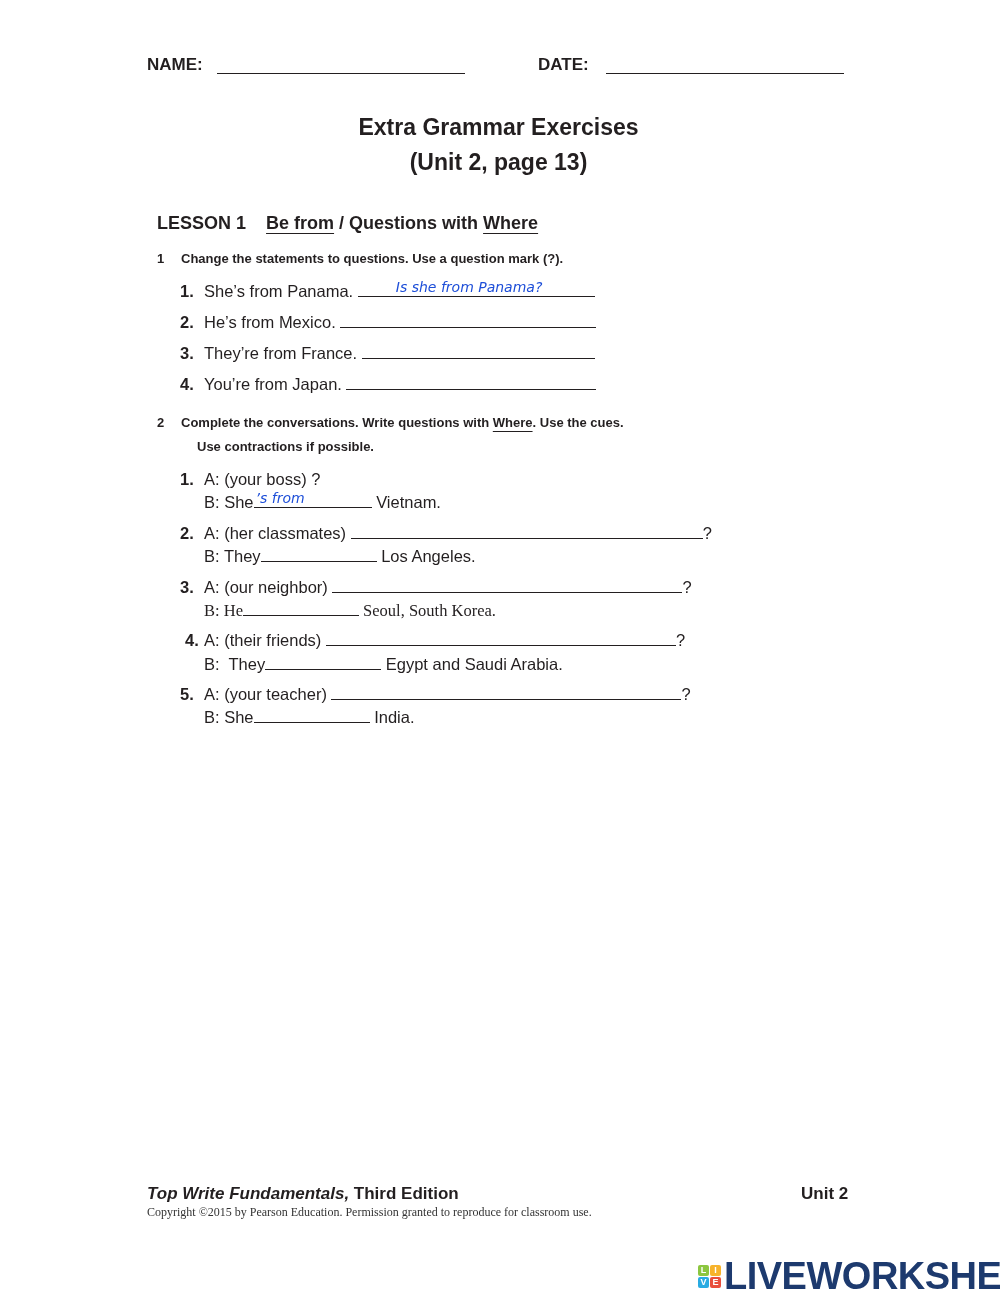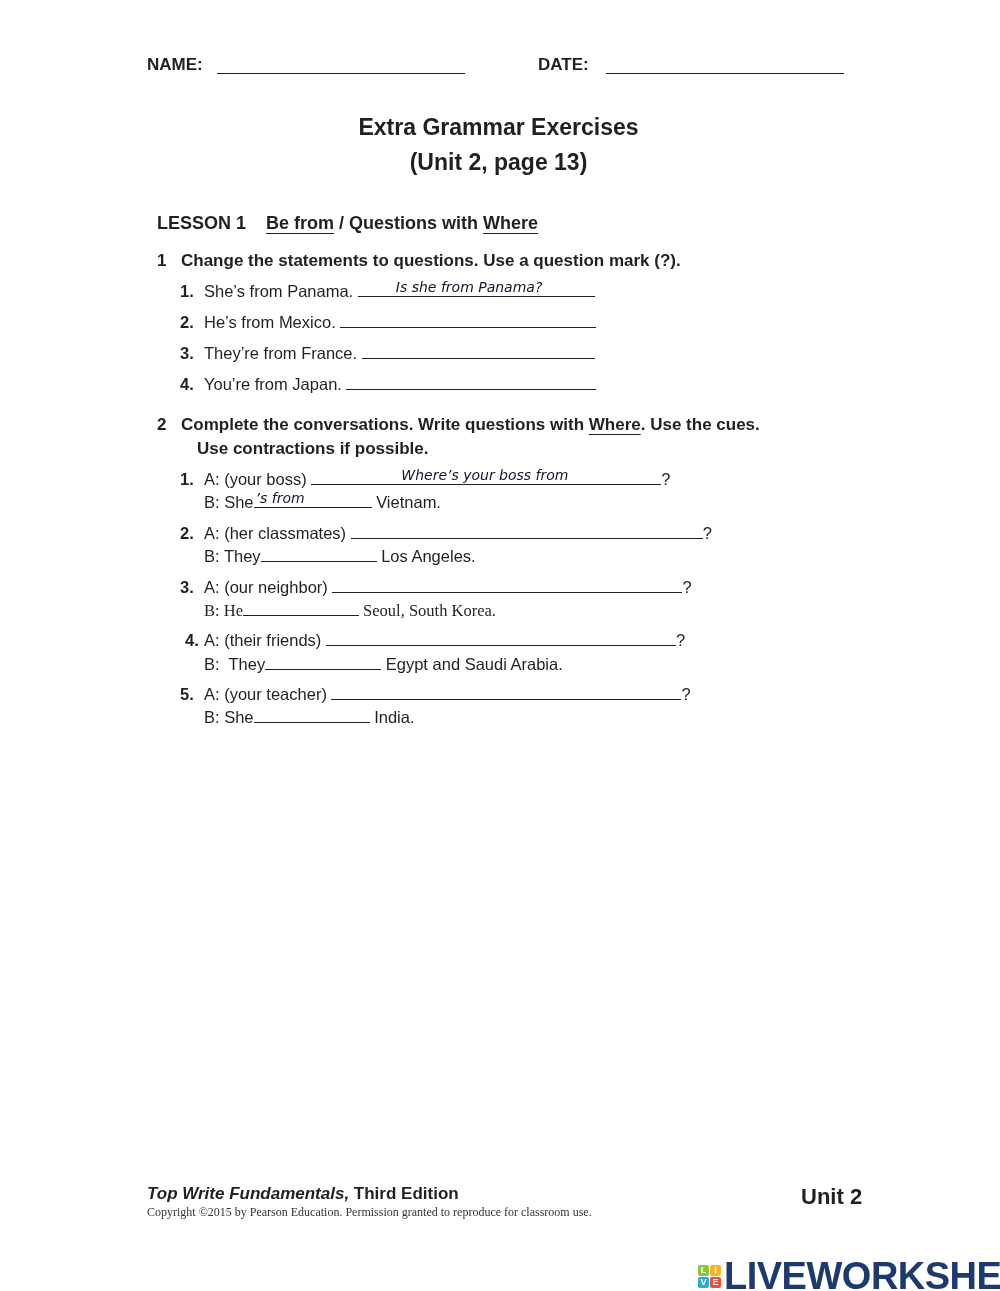--- a/index.html
+++ b/index.html
@@ -6,28 +6,28 @@
   body {
     width: 1000px; height: 1291px; background: #ffffff; position: relative;
     font-family: "Liberation Sans", sans-serif; color: #231f20; overflow: hidden;
   }
   .abs { position: absolute; }
   .hdr { font-size: 17px; font-weight: bold; top: 55px; }
   .hline { position: absolute; height: 0; border-bottom: 1.5px solid #231f20; }
   .title { left: 0; width: 997px; text-align: center; font-size: 23px; font-weight: bold; }
   .lesson { left: 157px; top: 213px; font-size: 18px; font-weight: bold; }
   .u { text-decoration: underline; text-underline-offset: 4px; }
-  .instr { font-size: 17px; font-weight: bold; }
+  .instr { font-size: 13px; font-weight: bold; }
   .line { font-size: 16.5px; white-space: nowrap; }
   .num { font-weight: bold; display: inline-block; width: 24px; }
   .blank { display: inline-block; border-bottom: 1.3px solid #231f20; position: relative; vertical-align: baseline; height: 14px; }
-  .hand { position: absolute; bottom: 1px; font-family: "DejaVu Sans", sans-serif; font-style: italic; font-size: 14px; color: #0f172a; white-space: nowrap; }
+  .hand { position: absolute; bottom: 1px; font-family: "DejaVu Sans", sans-serif; font-style: italic; font-size: 14px; color: #1d4ed8; white-space: nowrap; }
   .footer-book { left: 147px; top: 1184px; font-size: 17px; font-weight: bold; }
   .footer-book i { font-style: italic; }
-  .footer-unit { left: 801px; top: 1184px; font-size: 22px; font-weight: bold; }
+  .footer-unit { left: 801px; top: 1184px; font-size: 17px; font-weight: bold; }
   .copy { left: 147px; top: 1205px; font-family: "Liberation Serif", serif; font-size: 12px; color: #333; }
   .logo { left: 698px; top: 1255px; display: flex; align-items: center; }
   .logo-box { display: grid; grid-template-columns: 11px 11px; grid-template-rows: 11px 11px; gap: 1px; margin-right: 3px; }
   .logo-box span { font-size: 9px; font-weight: bold; color: #fff; text-align: center; line-height: 11px; border-radius: 2px; }
   .logo-text { font-size: 38px; font-weight: bold; color: #1d3a6e; letter-spacing: -0.5px; }
 </style>
 </head>
 <body>
 
 <div class="abs hdr" style="left:147px;">NAME:</div>
@@ -64,21 +64,21 @@
   <span class="blank" style="width:250px;"><span class="hand"></span></span>
 </div>
 
 <div class="abs instr" style="left:157px; top:415px;">
   <span style="display:inline-block;width:24px;">2</span><span>Complete the conversations. Write questions with </span><span class="u">Where</span><span>. Use the cues.</span>
 </div>
 <div class="abs instr" style="left:197px; top:439px;">Use contractions if possible.</div>
 
 <div class="abs line" style="left:180px; top:470px;">
   <span class="num">1.</span><span>A: (your boss)</span>
-  <span class="blank" style="width:350px;"><span class="hand" style="left:90px;">Where’s your boss from</span></span><span>?</span>
+  <span>?</span>
 </div>
 <div class="abs line" style="left:204px; top:493px;">
   <span>B: She</span><span class="blank" style="width:118px;"><span class="hand" style="left:2px;">’s from</span></span>
   <span>Vietnam.</span>
 </div>
 
 <div class="abs line" style="left:180px; top:524px;">
   <span class="num">2.</span><span>A: (her classmates)</span>
   <span class="blank" style="width:352px;"><span class="hand"></span></span><span>?</span>
 </div>

